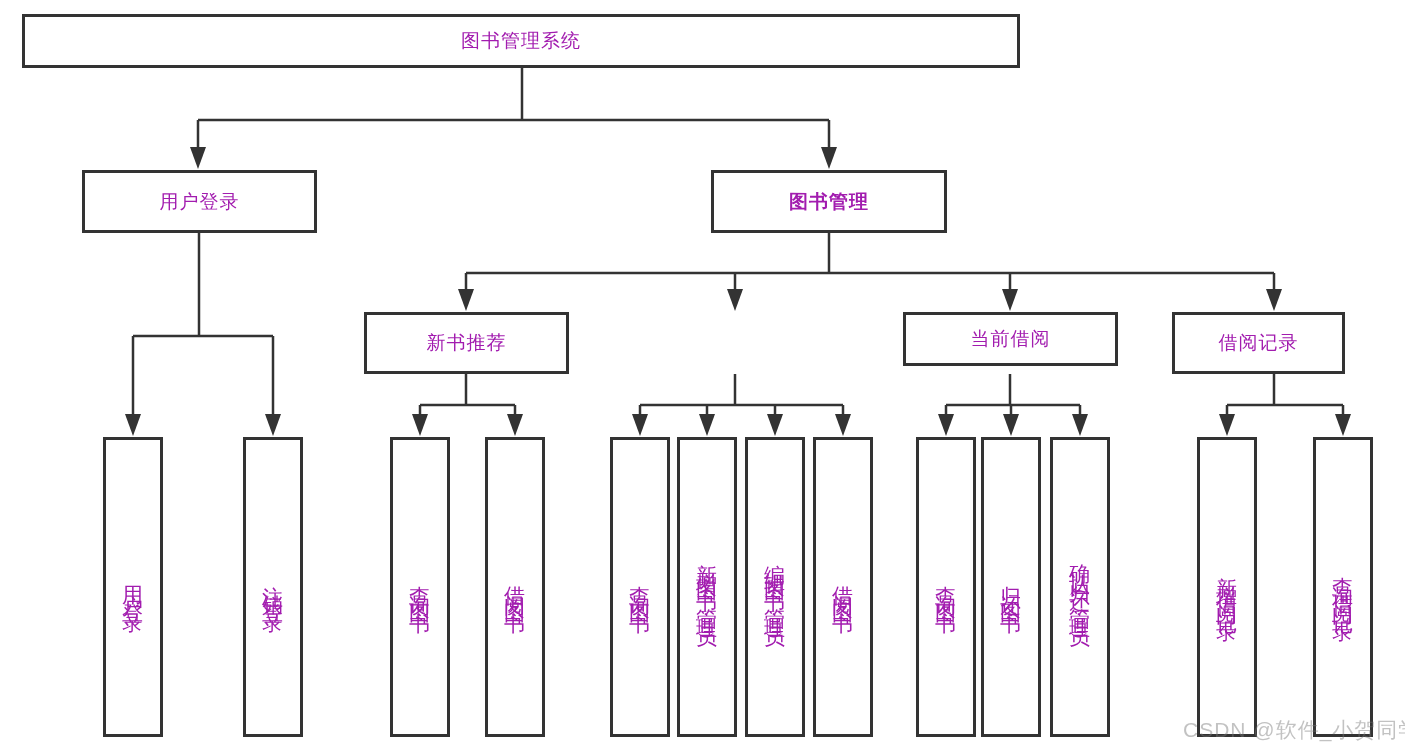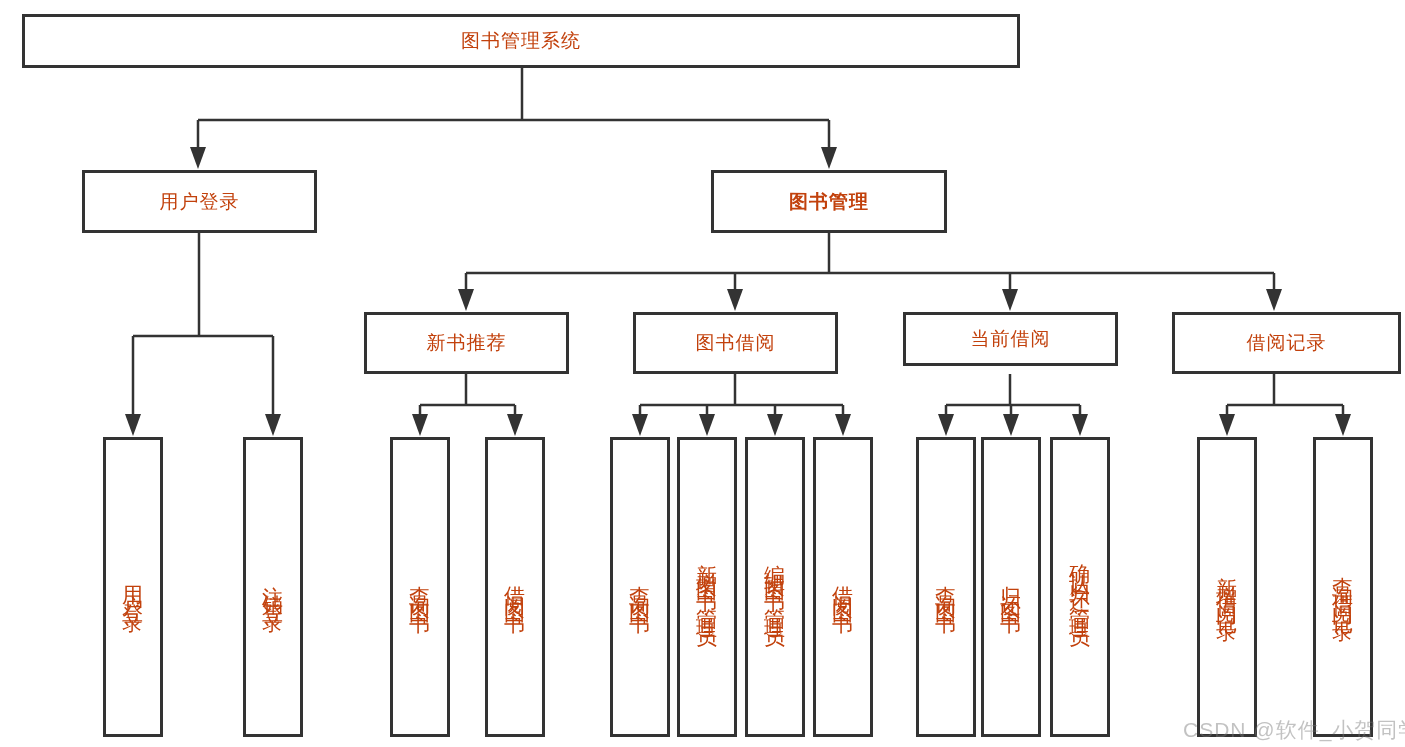--- a/index.html
+++ b/index.html
@@ -15,21 +15,21 @@
     position: absolute;
     left: 0; top: 0;
     width: 1405px; height: 747px;
     pointer-events: none;
   }
   .node {
     position: absolute;
     box-sizing: border-box;
     border: 3px solid #333333;
     background: #ffffff;
-    color: #c2410c;
+    color: #a21caf;
     display: flex;
     align-items: center;
     justify-content: center;
     text-align: center;
   }
   .node.h {
     font-size: 19px;
     letter-spacing: 1px;
   }
   .node.v {
@@ -109,23 +109,22 @@
       <line x1="1343" y1="405" x2="1343" y2="418" stroke="#333333" stroke-width="2.5"></line>
       <polygon points="1335,414 1351,414 1343,436" fill="#333333"></polygon>
     </svg>
 
   <div class="node h" style="left:22px; top:14px; width:998px; height:54px;">图书管理系统</div>
 
   <div class="node h" style="left:82px; top:170px; width:235px; height:63px;">用户登录</div>
   <div class="node h" style="left:711px; top:170px; width:236px; height:63px;font-weight:bold;">图书管理</div>
 
   <div class="node h" style="left:364px; top:312px; width:205px; height:62px;">新书推荐</div>
-  <div class="node h" style="left:633px; top:312px; width:205px; height:62px;">图书借阅</div>
   <div class="node h" style="left:903px; top:312px; width:215px; height:54px;">当前借阅</div>
-  <div class="node h" style="left:1172px; top:312px; width:229px; height:62px;">借阅记录</div>
+  <div class="node h" style="left:1172px; top:312px; width:173px; height:62px;">借阅记录</div>
 
   <div class="node v" style="left:103px; top:437px; width:60px; height:300px;">用户登录</div>
   <div class="node v" style="left:243px; top:437px; width:60px; height:300px;">注销登录</div>
 
   <div class="node v" style="left:390px; top:437px; width:60px; height:300px;">查询图书</div>
   <div class="node v" style="left:485px; top:437px; width:60px; height:300px;">借阅图书</div>
 
   <div class="node v" style="left:610px; top:437px; width:60px; height:300px;">查询图书</div>
   <div class="node v" style="left:677px; top:437px; width:60px; height:300px;">新增图书（管理员）</div>
   <div class="node v" style="left:745px; top:437px; width:60px; height:300px;">编辑图书（管理员）</div>

